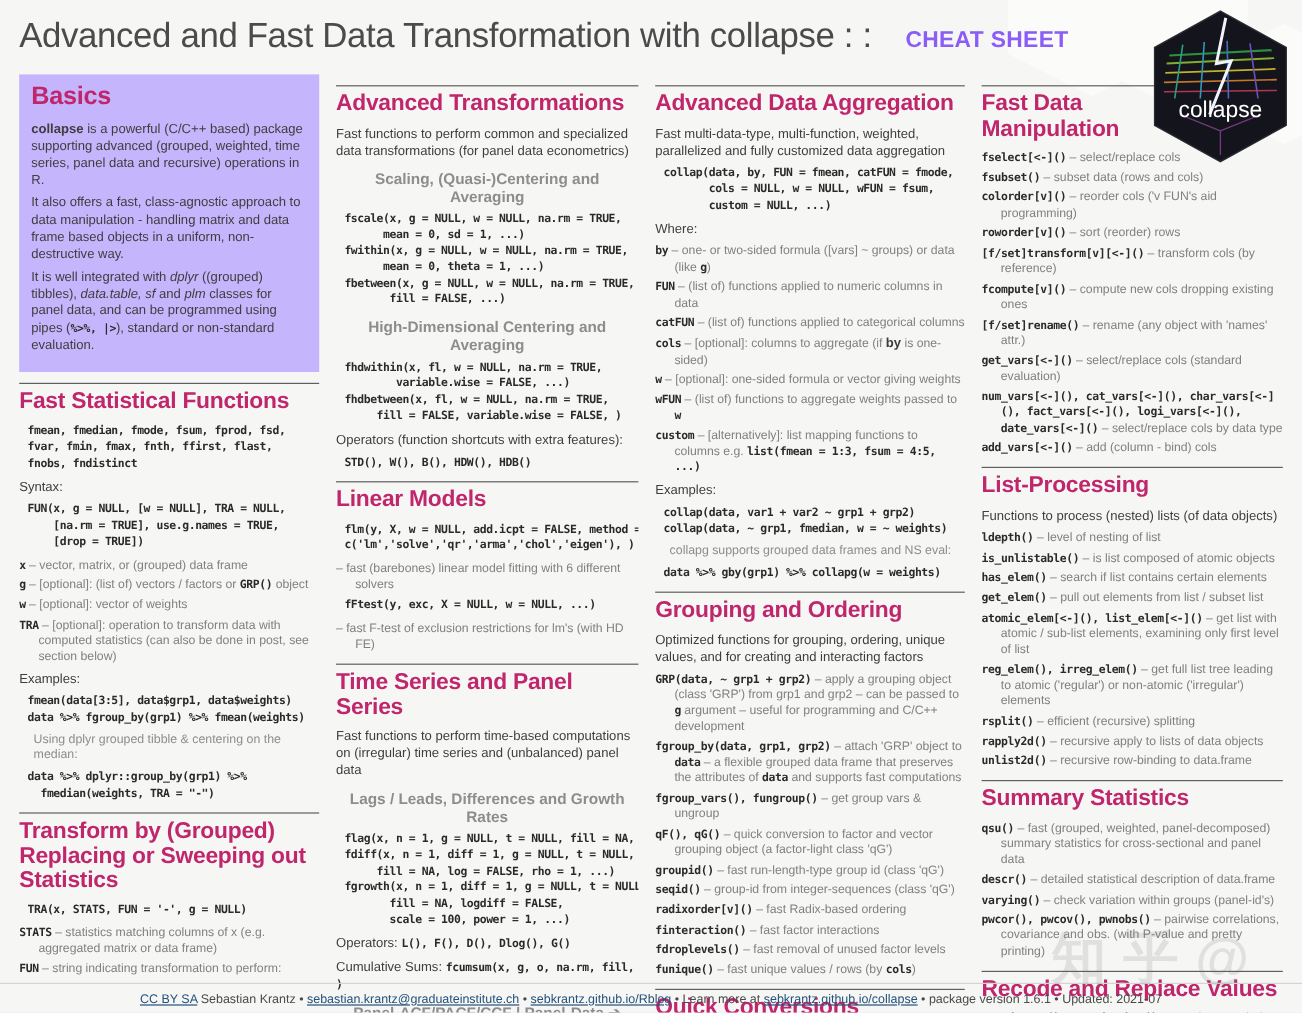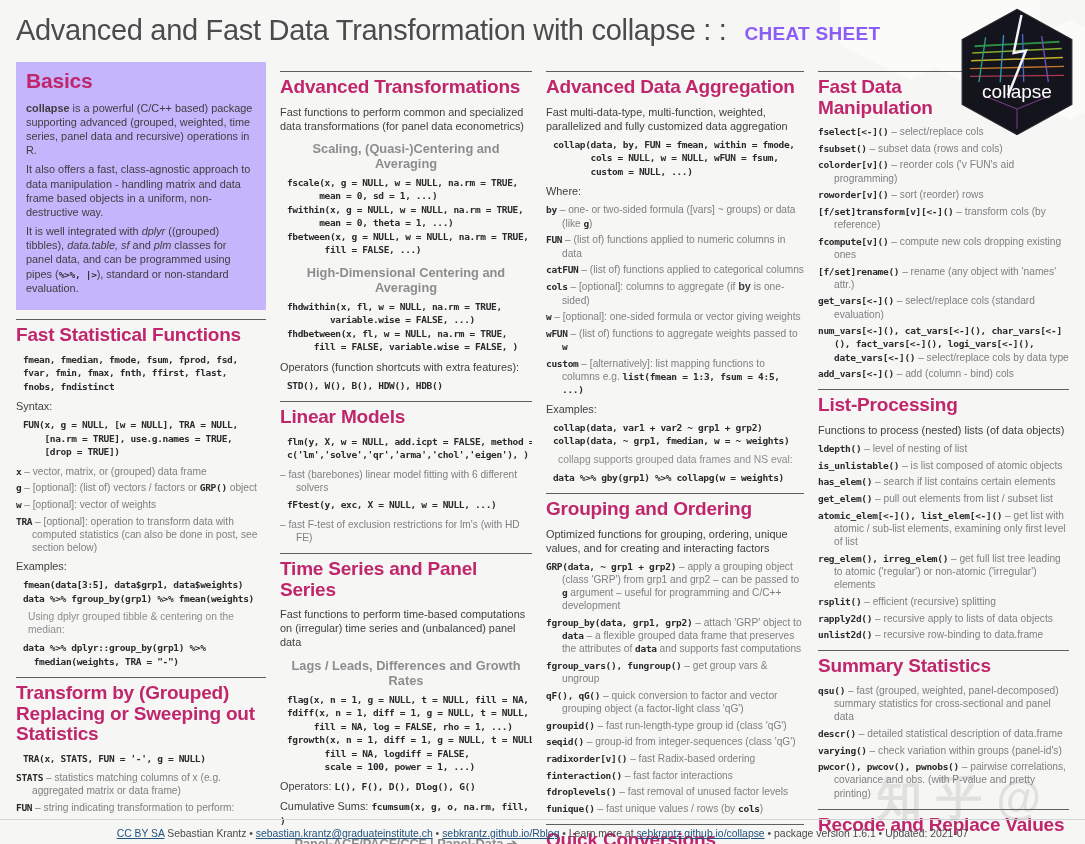--- a/index.html
+++ b/index.html
@@ -1,21 +1,21 @@
 <!DOCTYPE html>
 <html><head>
 <meta charset="utf-8">
 <style>
   html,body{margin:0;padding:0;background:#e9e9e9;}
   .page{position:relative;width:1085px;height:844px;background:#f6f6f5;overflow:hidden;
         font-family:"Liberation Sans",sans-serif;color:#3e3e3e;}
   
   .bghex{position:absolute;background:#fbfbfa;clip-path:polygon(50% 0,100% 25%,100% 75%,50% 100%,0 75%,0 25%);}
   
-  .header{position:absolute;top:14px;left:16px;right:140px;display:flex;align-items:baseline;gap:18px;}
+  .header{position:absolute;top:14px;left:16px;right:140px;display:flex;align-items:baseline;gap:28px;}
   .title{font-size:29px;font-weight:400;color:#4b4b4b;letter-spacing:-.3px;white-space:nowrap;}
   .badge{font-size:19px;font-weight:700;color:#8b5cf6;letter-spacing:.3px;white-space:nowrap;}
   
   .logo{position:absolute;top:8px;right:12px;width:112px;height:128px;z-index:5;}
   .logo svg{display:block;}
   
   .columns{position:absolute;top:62px;left:16px;width:1053px;display:grid;
            grid-template-columns:250px 252px 258px 251px;column-gap:14px;}
   .col{min-width:0;}
   .sec-hr{border:none;border-top:1.5px solid #5f5f5f;margin:9px 0 5px 0;}
@@ -157,21 +157,21 @@
           <p class="p"><span class="r-t">Operators:  </span><span class="r-c">L(), F(), D(), Dlog(), G()</span></p>
           <p class="p"><span class="r-t">Cumulative Sums: </span><span class="r-c">fcumsum(x, g, o, na.rm, fill, )</span></p>
           <div class="h3">Panel-ACF/PACF/CCF  |  Panel-Data ➔ Array</div>
         </div>
       </div>
       <div class="col">
         <div class="section">
           <hr class="sec-hr">
           <h2 class="sec-title">Advanced Data Aggregation</h2>
           <p class="p"><span class="r-t">Fast multi-data-type, multi-function, weighted, parallelized and fully customized data aggregation</span></p>
-          <pre class="code">collap(data, by, FUN = fmean, within = fmode,
+          <pre class="code">collap(data, by, FUN = fmean, catFUN = fmode,
        cols = NULL, w = NULL, wFUN = fsum,
        custom = NULL, ...)</pre>
           <p class="p"><span class="r-t">Where:</span></p>
           <div class="item"><span class="r-c">by</span><span class="r-g">  – one- or two-sided formula ([vars] ~ groups) or data (like </span><span class="r-c">g</span><span class="r-g">)</span></div>
           <div class="item"><span class="r-c">FUN</span><span class="r-g"> – (list of) functions applied to numeric columns in data</span></div>
           <div class="item"><span class="r-c">catFUN</span><span class="r-g"> – (list of) functions applied to categorical columns</span></div>
           <div class="item"><span class="r-c">cols</span><span class="r-g"> – [optional]: columns to aggregate (if </span><span class="r-b">by</span><span class="r-g"> is one-sided)</span></div>
           <div class="item"><span class="r-c">w</span><span class="r-g"> – [optional]: one-sided formula or vector giving weights</span></div>
           <div class="item"><span class="r-c">wFUN</span><span class="r-g">  – (list of) functions to aggregate weights passed to </span><span class="r-c">w</span></div>
           <div class="item"><span class="r-c">custom</span><span class="r-g"> – [alternatively]: list mapping functions to columns e.g. </span><span class="r-c">list(fmean = 1:3, fsum = 4:5, ...)</span></div>

